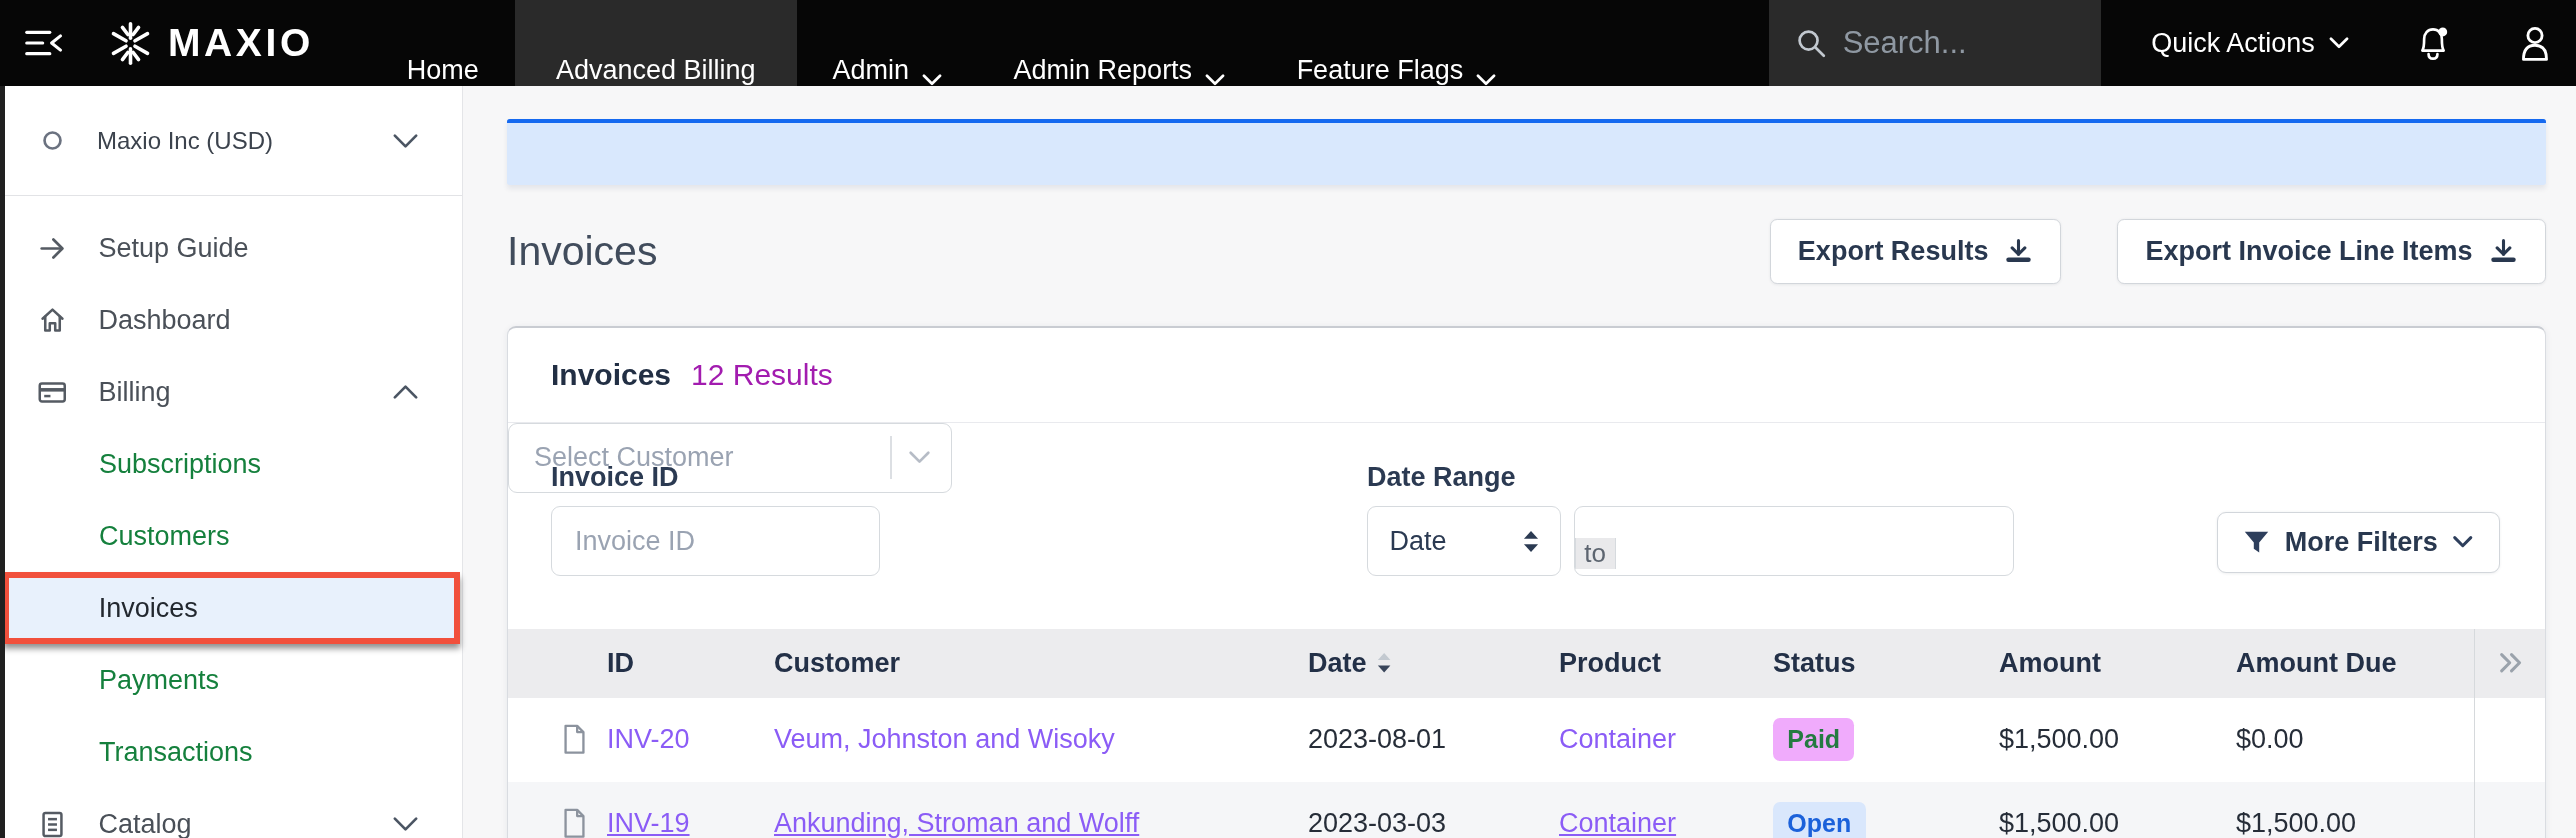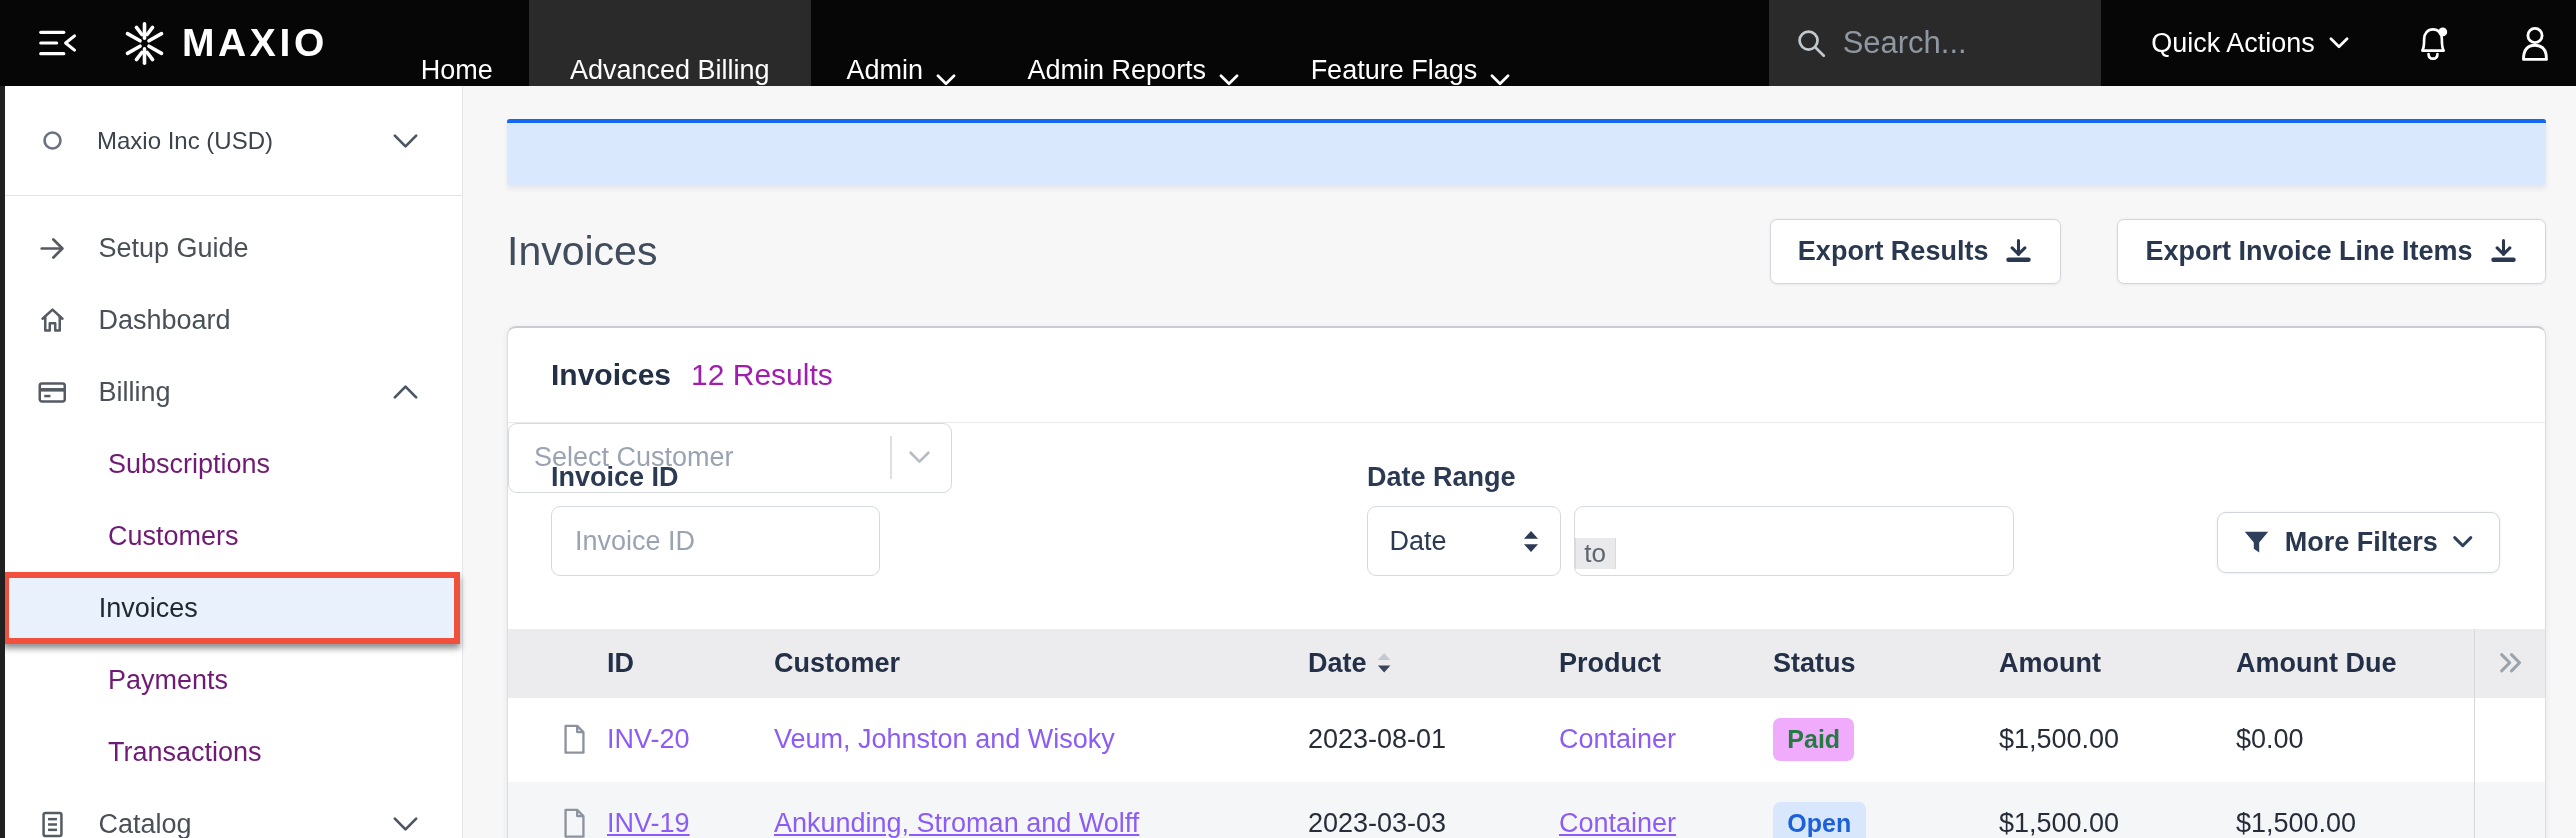--- a/index.html
+++ b/index.html
@@ -9,21 +9,21 @@
     font-family:"Liberation Sans", sans-serif;
     background:#f7f7f8;
     color:#29323f;
   }
   svg { display:block; }
 
   
   .topbar {
     position:absolute; top:0; left:0; right:0; height:86px;
     background:#060606; display:flex; align-items:center;
-    padding-left:25px; z-index:20;
+    padding-left:11px; z-index:20;
   }
   .collapse-btn { padding:0 12.5px; cursor:pointer; }
   .brand { display:flex; align-items:center; gap:16px; margin:0 57px 0 32px; }
   .brand-word {
     color:#fff; font-size:39px; font-weight:600; letter-spacing:3.6px;
   }
   .nav { display:flex; align-items:center; height:86px; }
   .nav-item {
     display:flex; align-items:flex-end; gap:12.5px; height:86px;
     padding:0 36px; color:#fff; font-size:27px; cursor:pointer; white-space:nowrap;
@@ -61,21 +61,21 @@
   .org-name { margin-left:29px; font-size:24px; color:#3c434d; flex:1; }
   .org-chevron { margin-right:43px; }
   .menu { padding-top:16px; }
   .menu-item {
     height:72px; display:flex; align-items:center; cursor:pointer;
     font-size:27px; color:#4a5058;
   }
   .menu-item .mi-icon { width:32px; margin-left:36px; display:flex; justify-content:center; }
   .menu-item .mi-label { margin-left:30.5px; flex:1; }
   .menu-item .mi-chevron { margin-right:43px; }
-  .menu-item.child { color:#701a75;margin-left:9px; }
+  .menu-item.child { color:#15803d; }
   .menu-item.child .mi-label { margin-left:99px; }
   .menu-item.selected {
     background:#e8f1fc; color:#22282f;
     border:6.3px solid #f1503c;
     margin:0 1.8px 0 2.7px;
     box-shadow:0 5.4px 6.3px rgba(0,0,0,0.45);
   }
   .menu-item.selected .mi-label { margin-left:90px; }
 
   

